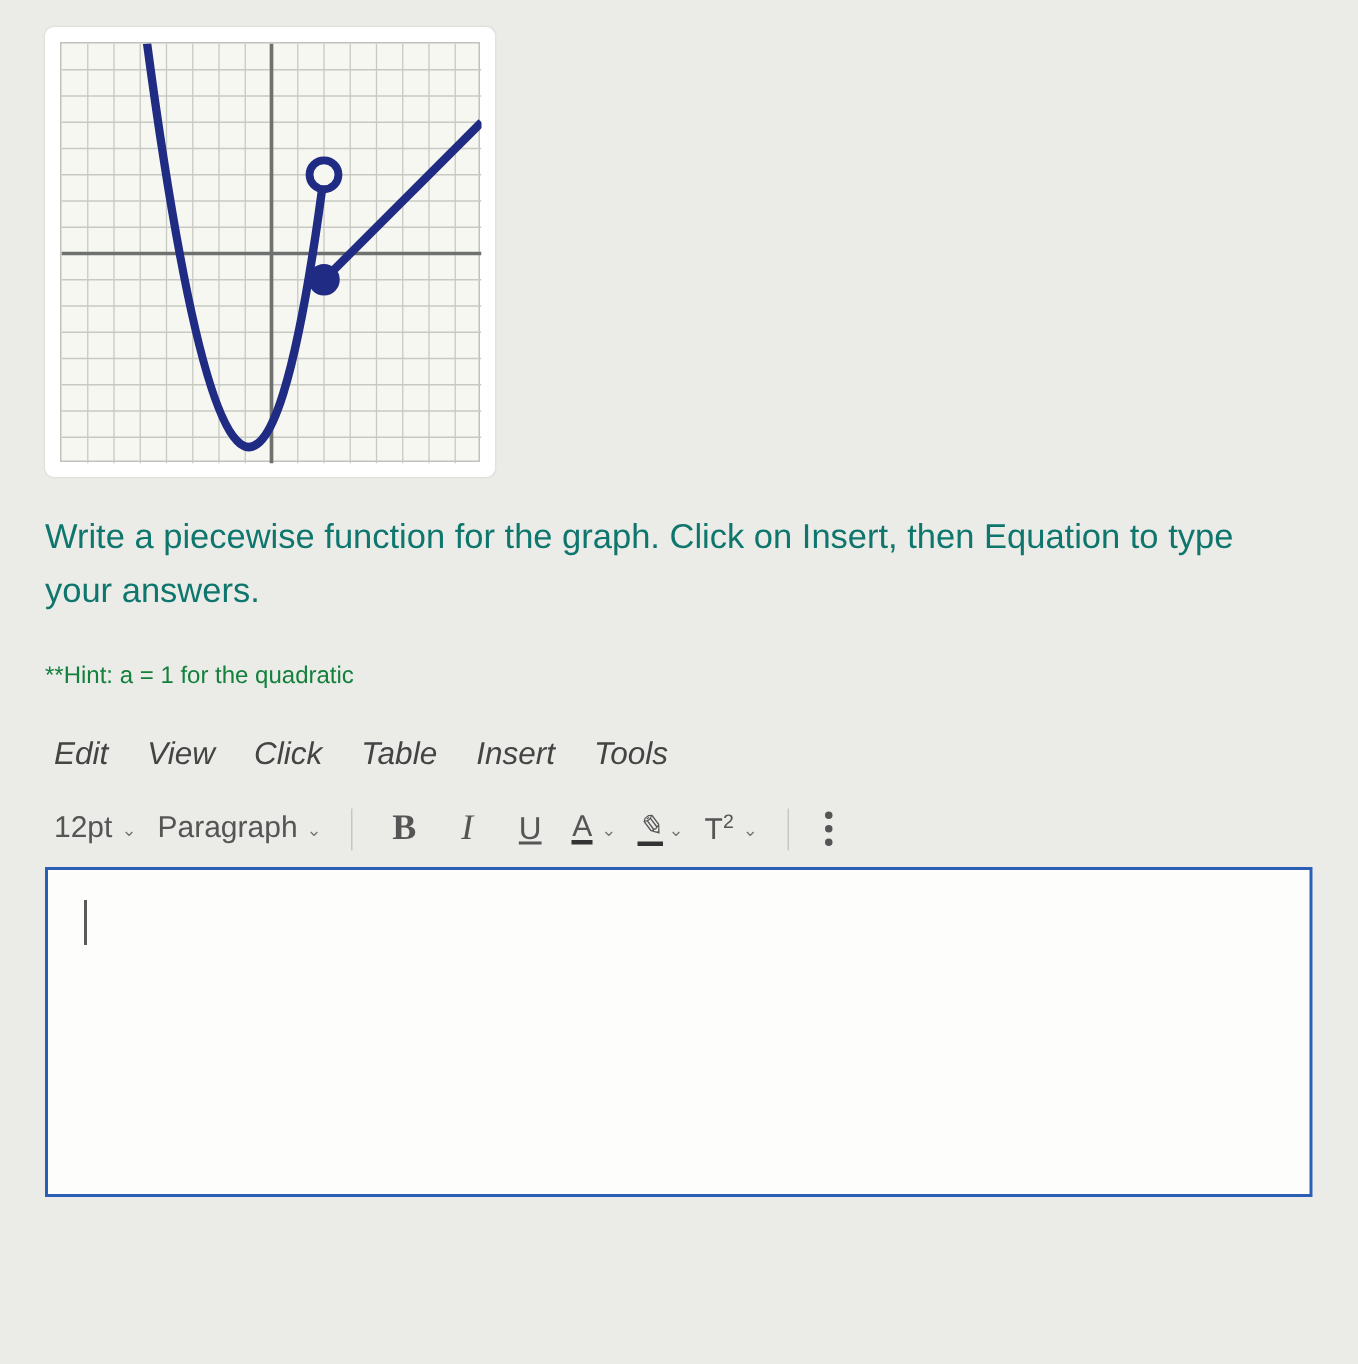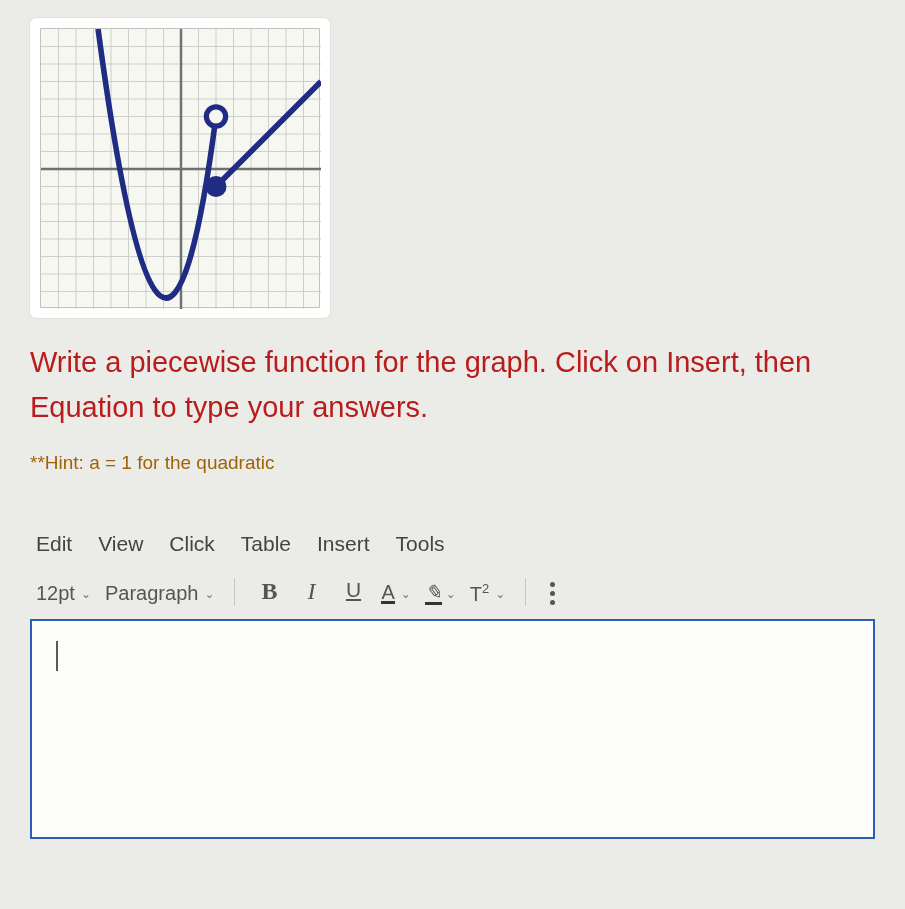--- a/index.html
+++ b/index.html
@@ -22,43 +22,44 @@
       margin-bottom: 22px;
     }
     .graph-inner {
       width: 280px;
       height: 280px;
       position: relative;
       background: #f6f7f1;
       border: 1px solid #bfc2bd;
     }
     .instructions {
-      font-size: 29px;
+      font-size: 23px;
       line-height: 1.55;
-      color: #b91c1c;
-      margin-bottom: 18px;
+      color: #0f766e;
+      margin-bottom: 28px;
       max-width: 800px;
     }
     .hint {
-      font-size: 19px;
+      font-size: 16px;
       line-height: 1.55;
-      color: #a16207;
-      margin-bottom: 55px;
+      color: #15803d;
+      margin-bottom: 27px;
     }
     .editor-menubar {
       display: flex;
       gap: 26px;
       font-size: 21px;
       color: #444;
       margin-bottom: 22px;
       padding-left: 6px;
     }
-    .editor-menubar > div { cursor: pointer; }
+    .editor-menubar > div { cursor: pointer; font-style: italic; }
     .editor-toolbar {
       display: flex;
+      align-items: center;
       gap: 14px;
       padding-left: 6px;
       margin-bottom: 10px;
       font-size: 20px;
       color: #555;
     }
     .dropdown {
       display: inline-flex;
       align-items: center;
       gap: 6px;

